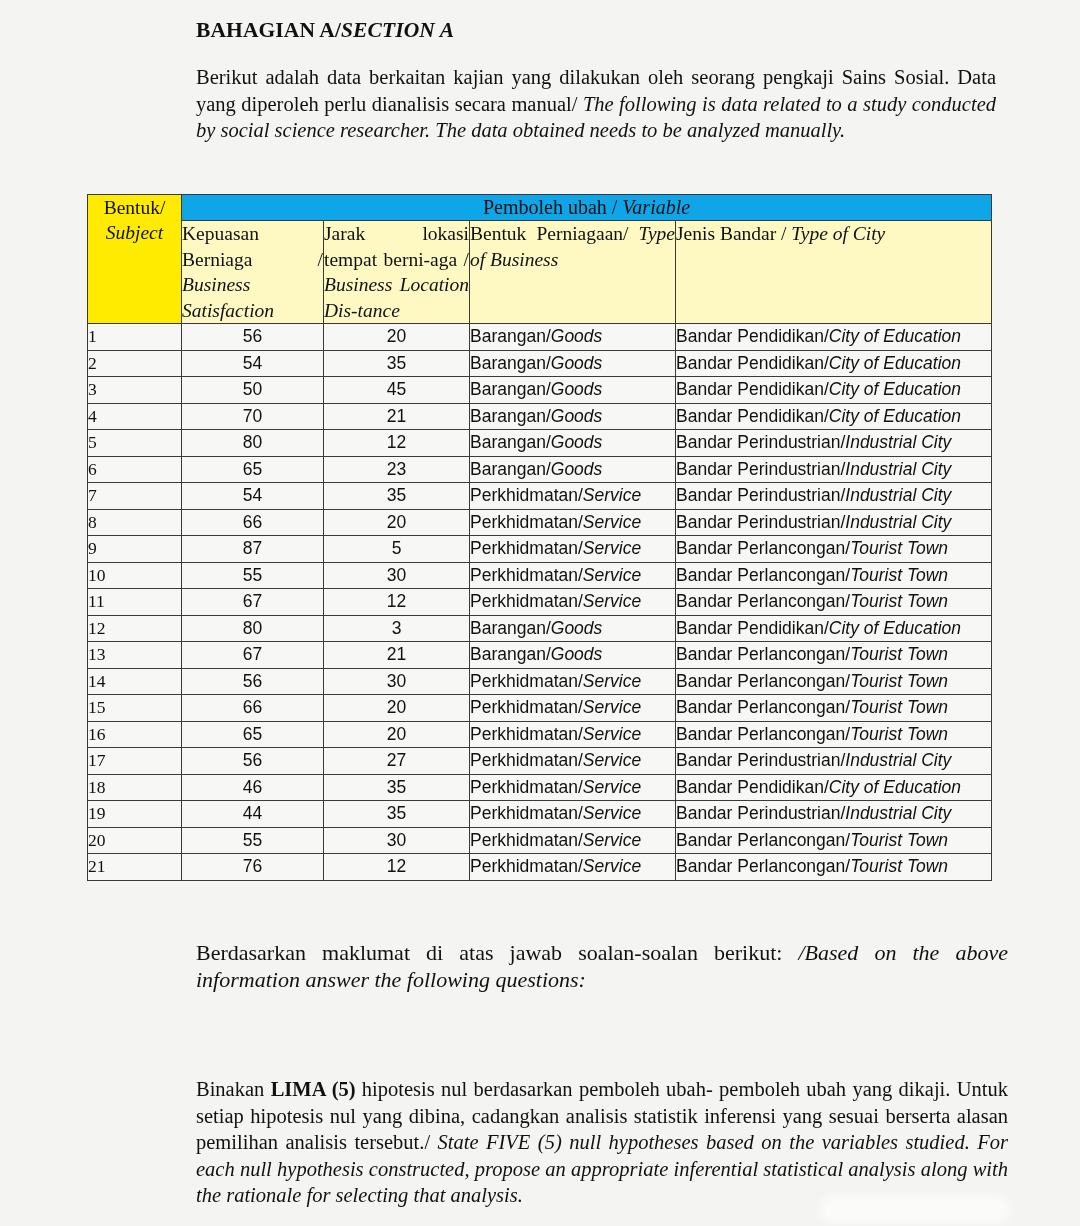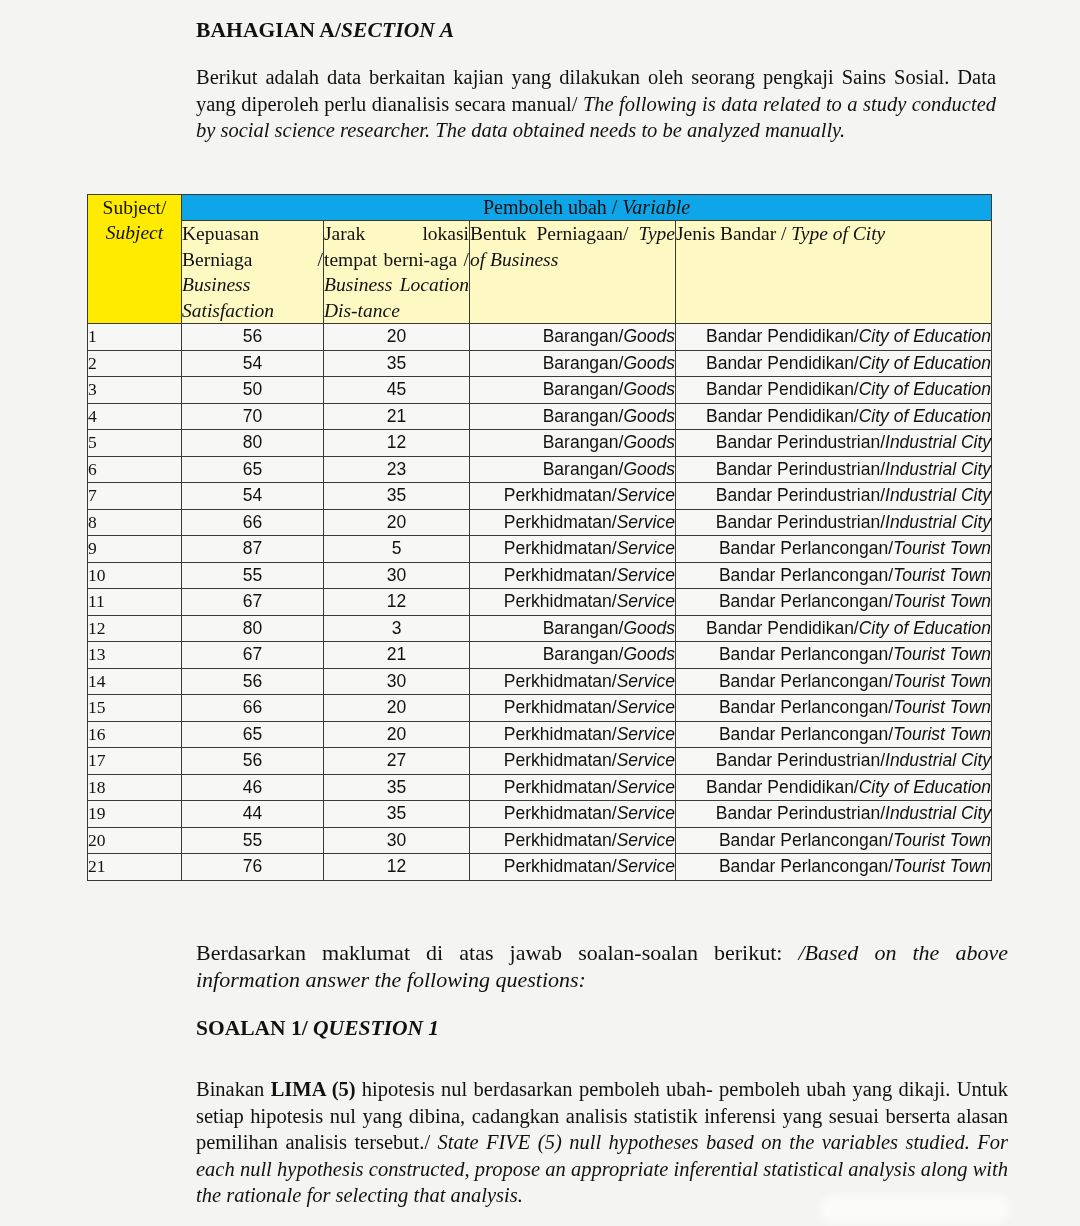--- a/index.html
+++ b/index.html
@@ -116,21 +116,21 @@
     text-align: left;
     padding-left: 9px;
   }
   td.val {
     font-family: "Liberation Sans", sans-serif;
     text-align: center;
     font-size: 17.5px;
   }
   td.txt {
     font-family: "Liberation Sans", sans-serif;
-    text-align: right;
+    text-align: left;
     font-size: 17.5px;
     white-space: nowrap;
   }
   td.txt .it { font-style: italic; }
 
   
   .after1 {
     position: absolute;
     left: 196px;
     top: 940px;
@@ -193,21 +193,21 @@
       <colgroup>
         <col class="c-subj">
           <col class="c-sat">
           <col class="c-dist">
           <col class="c-biz">
           <col class="c-city">
       </colgroup>
       <tbody>
         <tr>
           <td class="subjhead" rowspan="2">
-            <span>Subject/</span><br>
+            <span>Bentuk/</span><br>
             <span class="it">Subject</span>
           </td>
           <th class="varhead" colspan="4">
             <span>Pemboleh ubah / </span><span class="it">Variable</span>
           </th>
         </tr>
         <tr>
           <td class="colhead jst">
             <span class="jst">Kepuasan Berniaga /</span>
             <span class="it">Business Satisfaction</span>
@@ -373,23 +373,20 @@
             <td class="txt">Bandar Perlancongan/<span class="it">Tourist Town</span></td>
           </tr>
         </tbody>
     </table>
   </div>
 
   <div class="after1">
     <span>Berdasarkan maklumat di atas jawab soalan-soalan berikut: </span><span class="it">/Based on the above information answer the following questions:</span>
   </div>
 
-  <div class="q-head">
-    <span>SOALAN 1/ </span><span class="it">QUESTION 1</span>
-  </div>
 
   <div class="q-body">
     <span>Binakan </span><span class="bd">LIMA (5)</span><span> hipotesis nul berdasarkan pemboleh ubah- pemboleh ubah yang dikaji. Untuk setiap hipotesis nul yang dibina, cadangkan analisis statistik inferensi yang sesuai berserta alasan pemilihan analisis tersebut./ </span><span class="it">State </span><span class="bdit">FIVE (5)</span><span class="it"> null hypotheses based on the variables studied. For each null hypothesis constructed, propose an appropriate inferential statistical analysis along with the rationale for selecting that analysis.</span>
   </div>
 
   <div class="smudge"></div>
 
 </div>
 
 </body></html>

